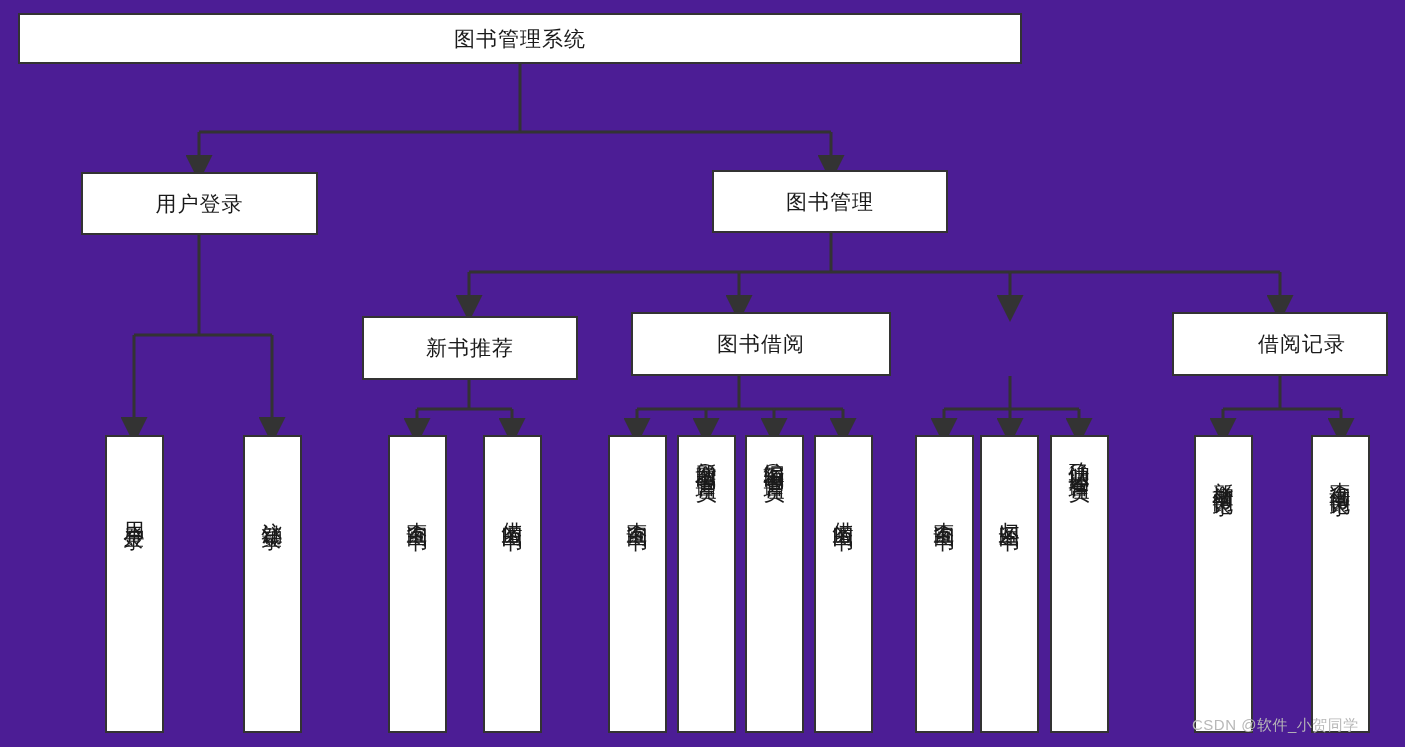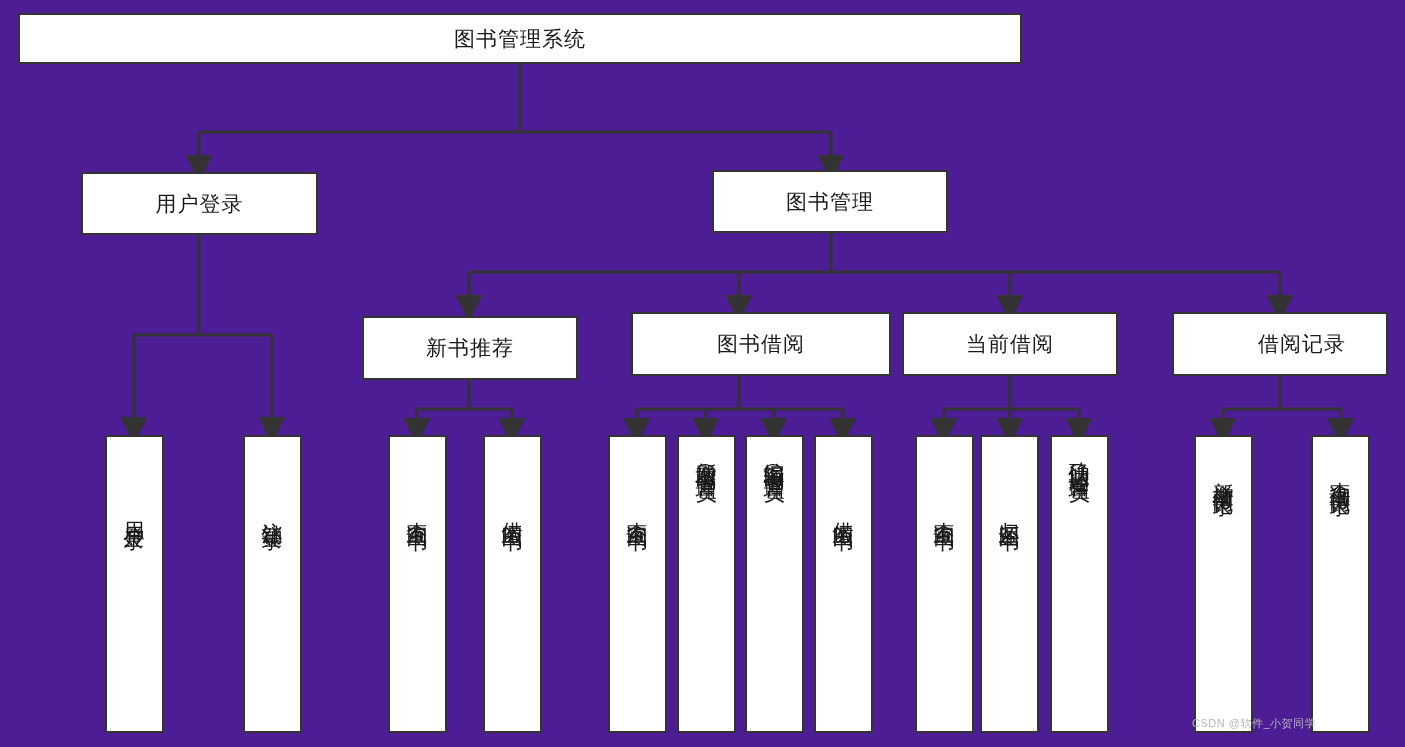--- a/index.html
+++ b/index.html
@@ -48,21 +48,21 @@
   .node.vertical .node-label {
     writing-mode: vertical-rl;
     text-orientation: upright;
     font-size: 21px;
     letter-spacing: 3px;
     line-height: 1;
   }
   .node-root .node-label { font-size: 22px; }
   .watermark {
     position: absolute;
-    font-size: 11px;
+    font-size: 15px;
     color: #b8b8b8;
     white-space: nowrap;
     letter-spacing: 0.5px;
   }
 </style>
 </head>
 <body>
 
 <div id="canvas">
 
@@ -141,23 +141,20 @@
   </div>
 
   <div class="node horizontal" style="left:362px; top:316px; width:216px; height:64px;font-family:Liberation Serif, serif;">
     <span class="node-label">新书推荐</span>
   </div>
 
   <div class="node horizontal" style="left:631px; top:312px; width:260px; height:64px;">
     <span class="node-label">图书借阅</span>
   </div>
 
-  <div class="node horizontal" style="left:902px; top:312px; width:216px; height:64px;">
-    <span class="node-label">当前借阅</span>
-  </div>
 
   <div class="node horizontal" style="left:1172px; top:312px; width:216px; height:64px;padding-left:44px;">
     <span class="node-label">借阅记录</span>
   </div>
 
   <div class="node vertical" style="left:105px; top:435px; width:59px; height:298px; padding-top:68px;">
     <span class="node-label">用户登录</span>
   </div>
 
   <div class="node vertical" style="left:243px; top:435px; width:59px; height:298px; padding-top:68px;">

